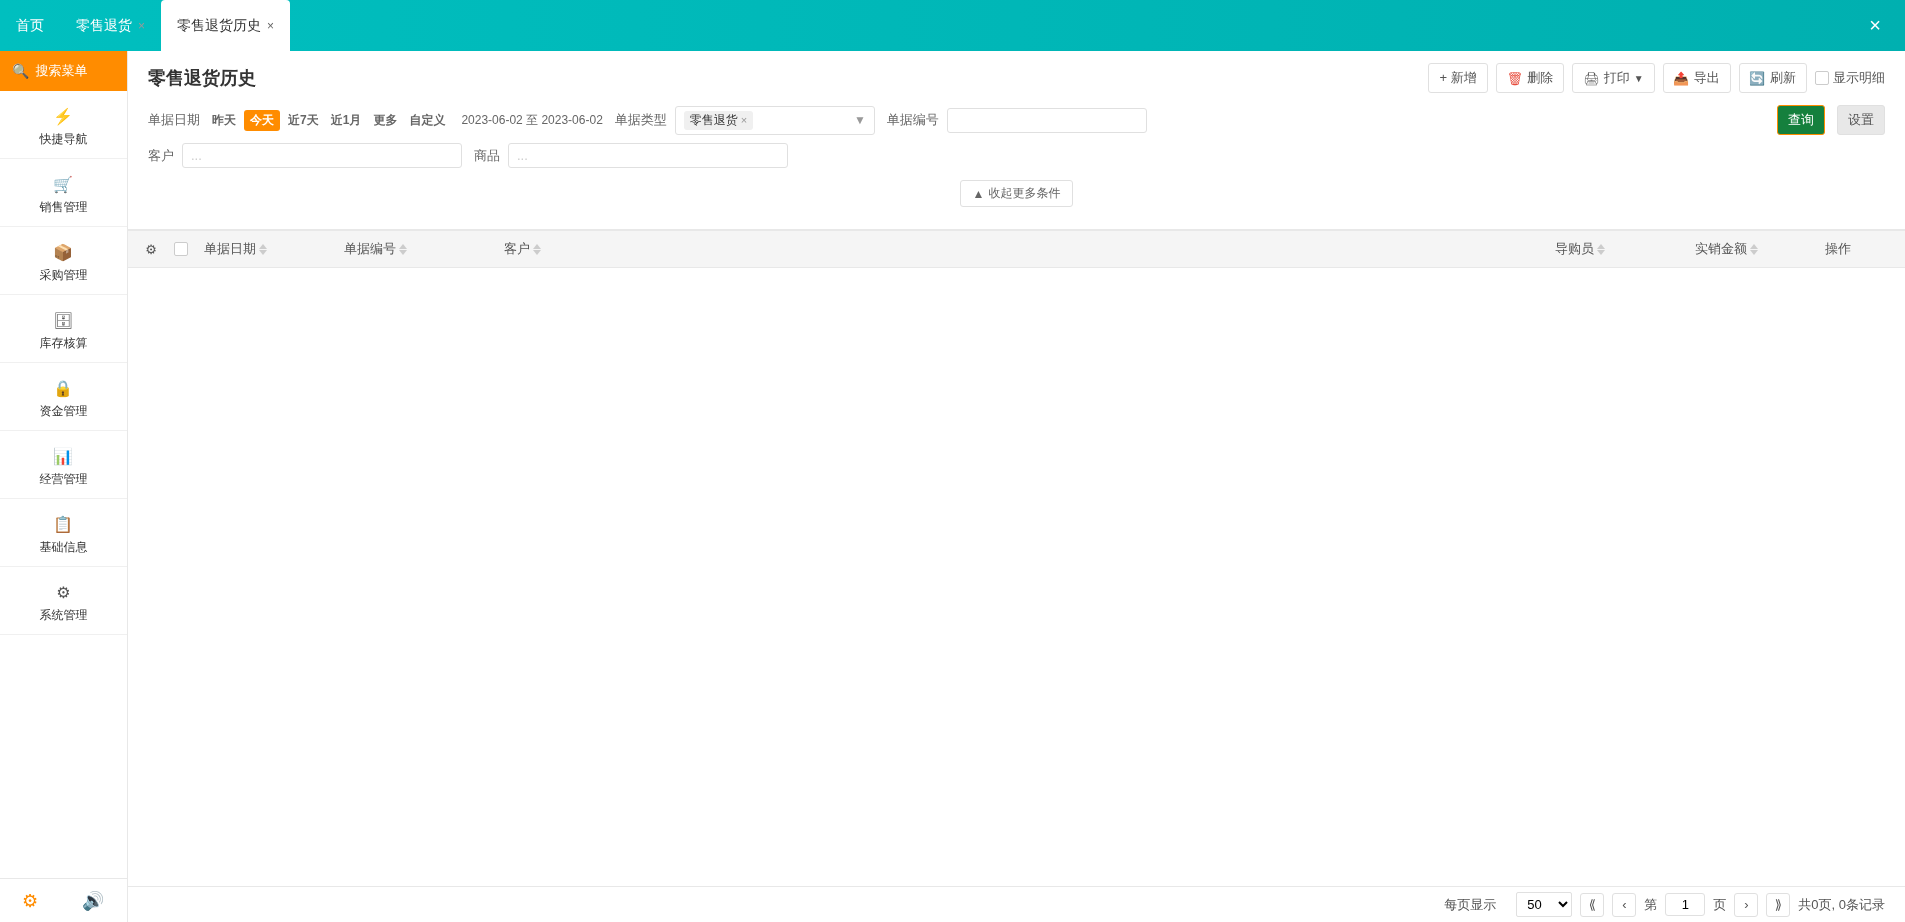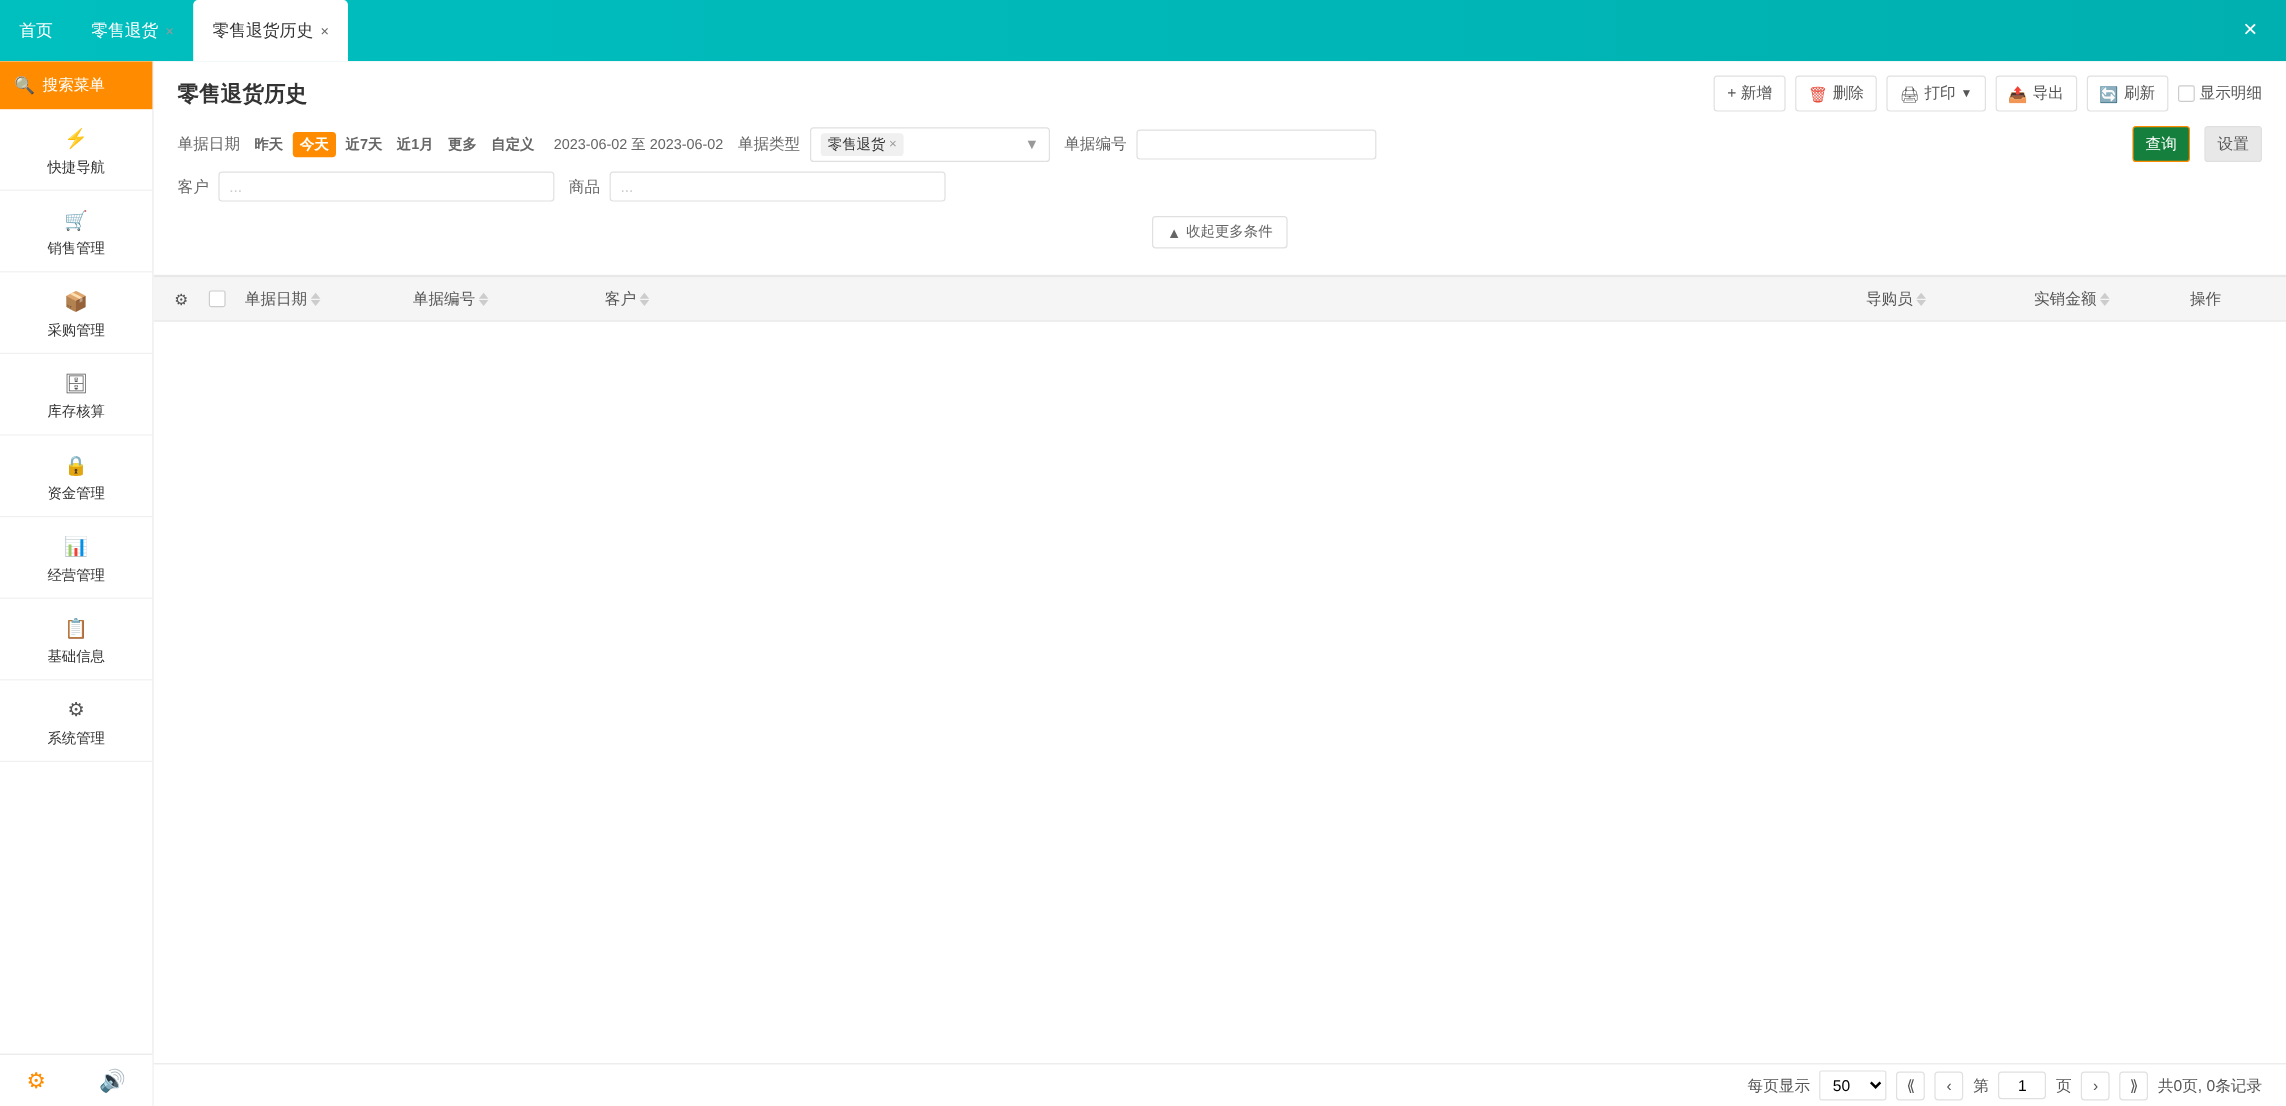--- a/index.html
+++ b/index.html
@@ -391,20 +391,21 @@
       color: #555;
       flex-shrink: 0;
     }
     .page-size-select {
       border: 1px solid #e0e0e0;
       border-radius: 2px;
       padding: 3px 6px;
       font-size: 13px;
       background: #fff;
       cursor: pointer;
+      margin-left: 12px;
     }
     .page-nav-btn {
       width: 24px; height: 24px;
       border: 1px solid #e0e0e0;
       border-radius: 3px;
       background: #fff;
       display: flex;
       align-items: center;
       justify-content: center;
       cursor: pointer;

